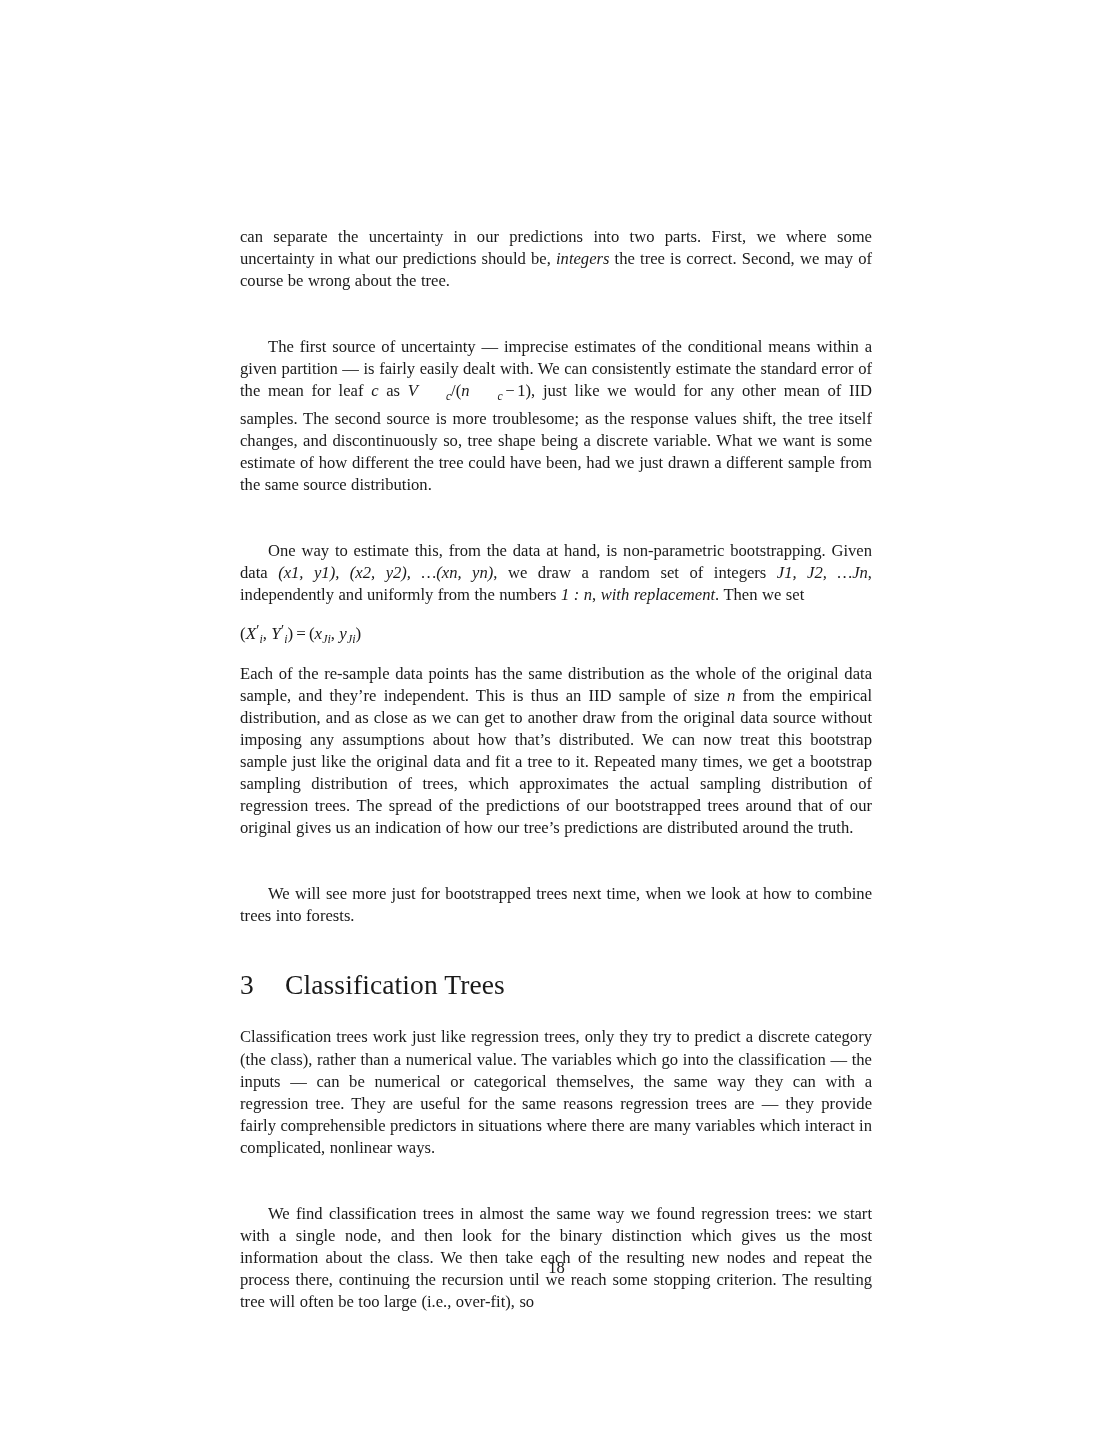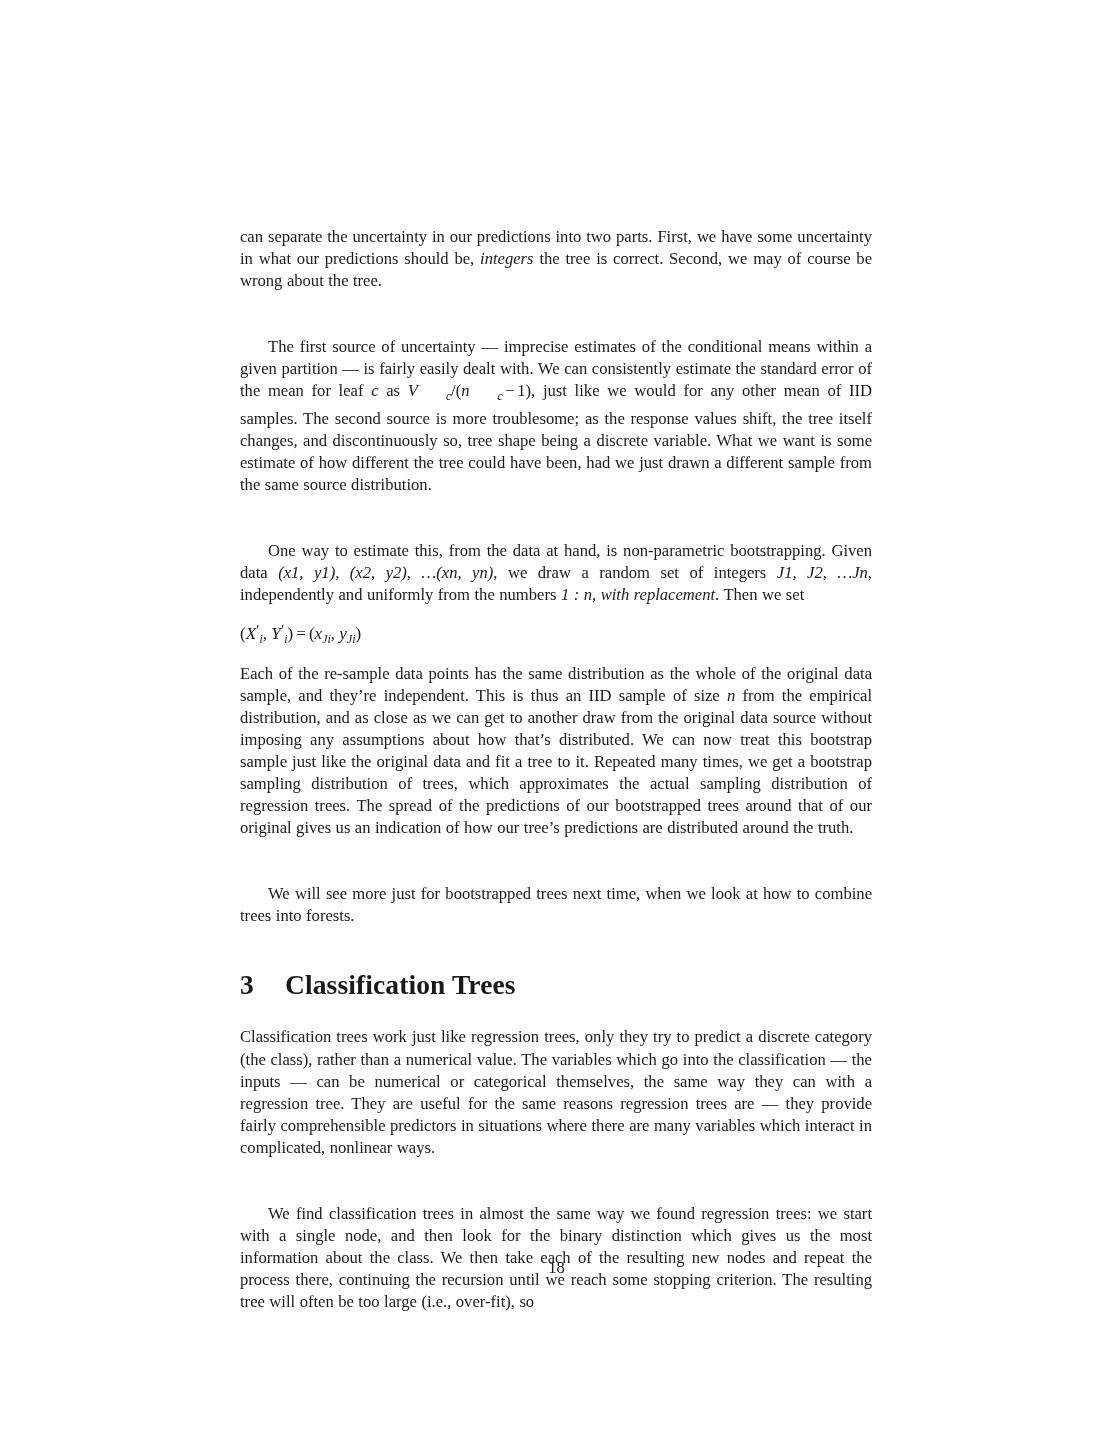--- a/index.html
+++ b/index.html
@@ -88,21 +88,21 @@
   .bold {
     font-weight: normal;
   }
   .ital {
     font-style: italic;
   }
 
   h2.section-heading {
     margin: 0;
     font-size: 27.5px;
-    font-weight: bold;
+    font-weight: normal;
     line-height: 34px;
     letter-spacing: 0.004em;
   }
   h2.section-heading .sec-num {
     display: inline-block;
     min-width: 45px;
   }
 
   .gap-before-heading { height: 41px; }
   .gap-after-heading  { height: 24px; }
@@ -117,21 +117,21 @@
     line-height: 20px;
   }
 </style>
 </head>
 <body>
 
 <div class="page">
 
   <div class="content">
 
-    <p class="body-text"><span>can separate the uncertainty in our predictions into two parts. First, we have some uncertainty in what our predictions should be, </span><span class="ital">integers</span><span> the tree is correct. Second, we may of course be wrong about the tree.</span></p>
+    <p class="body-text"><span>can separate the uncertainty in our predictions into two parts. First, we where some uncertainty in what our predictions should be, </span><span class="ital">integers</span><span> the tree is correct. Second, we may of course be wrong about the tree.</span></p>
 
     <p class="body-text indent"><span>The first source of uncertainty — imprecise estimates of the conditional means within a given partition — is fairly easily dealt with. We can consistently estimate the standard error of the mean for leaf </span><span class="mi">c</span><span> as </span><span class="mi">V</span><span class="msub">c</span><span class="mo">/(</span><span class="mi">n</span><span class="msub">c</span><span class="mo mo-bin">−</span><span class="mn">1</span><span class="mo">),</span><span> just like we would for any other mean of IID samples. The second source is more troublesome; as the response values shift, the tree itself changes, and discontinuously so, tree shape being a discrete variable. What we want is some estimate of how different the tree could have been, had we just drawn a different sample from the same source distribution.</span></p>
 
     <p class="body-text indent"><span>One way to estimate this, from the data at hand, is </span><span class="bold">non-parametric bootstrapping</span><span>. Given data </span><span class="mi">(x1, y1), (x2, y2), …(xn, yn)</span><span>, we draw a random set of integers </span><span class="mi">J1, J2, …Jn</span><span>, independently and uniformly from the numbers </span><span class="mi">1 : n</span><span>, </span><span class="ital">with replacement</span><span>. Then we set</span></p>
 
     <div class="eq-display"><span class="mo">(</span><span class="mi">X</span><span class="prime">′</span><span class="msub">i</span><span class="mo">, </span><span class="mi">Y</span><span class="prime">′</span><span class="msub">i</span><span class="mo">)</span><span class="mo mo-rel">=</span><span class="mo">(</span><span class="mi">x</span><span class="msub">J</span><span class="msub-sub">i</span><span class="mo">, </span><span class="mi">y</span><span class="msub">J</span><span class="msub-sub">i</span><span class="mo">)</span></div>
 
     <p class="body-text"><span>Each of the re-sample data points has the same distribution as the whole of the original data sample, and they’re independent. This is thus an IID sample of size </span><span class="mi">n</span><span> from the </span><span class="bold">empirical distribution</span><span>, and as close as we can get to another draw from the original data source without imposing any assumptions about how that’s distributed. We can now treat this </span><span class="bold">bootstrap sample</span><span> just like the original data and fit a tree to it. Repeated many times, we get a </span><span class="bold">bootstrap sampling distribution</span><span> of trees, which approximates the actual sampling distribution of regression trees. The spread of the predictions of our bootstrapped trees around that of our original gives us an indication of how our tree’s predictions are distributed around the truth.</span></p>
 
     <p class="body-text indent">We will see more just for bootstrapped trees next time, when we look at how to combine trees into forests.</p>

